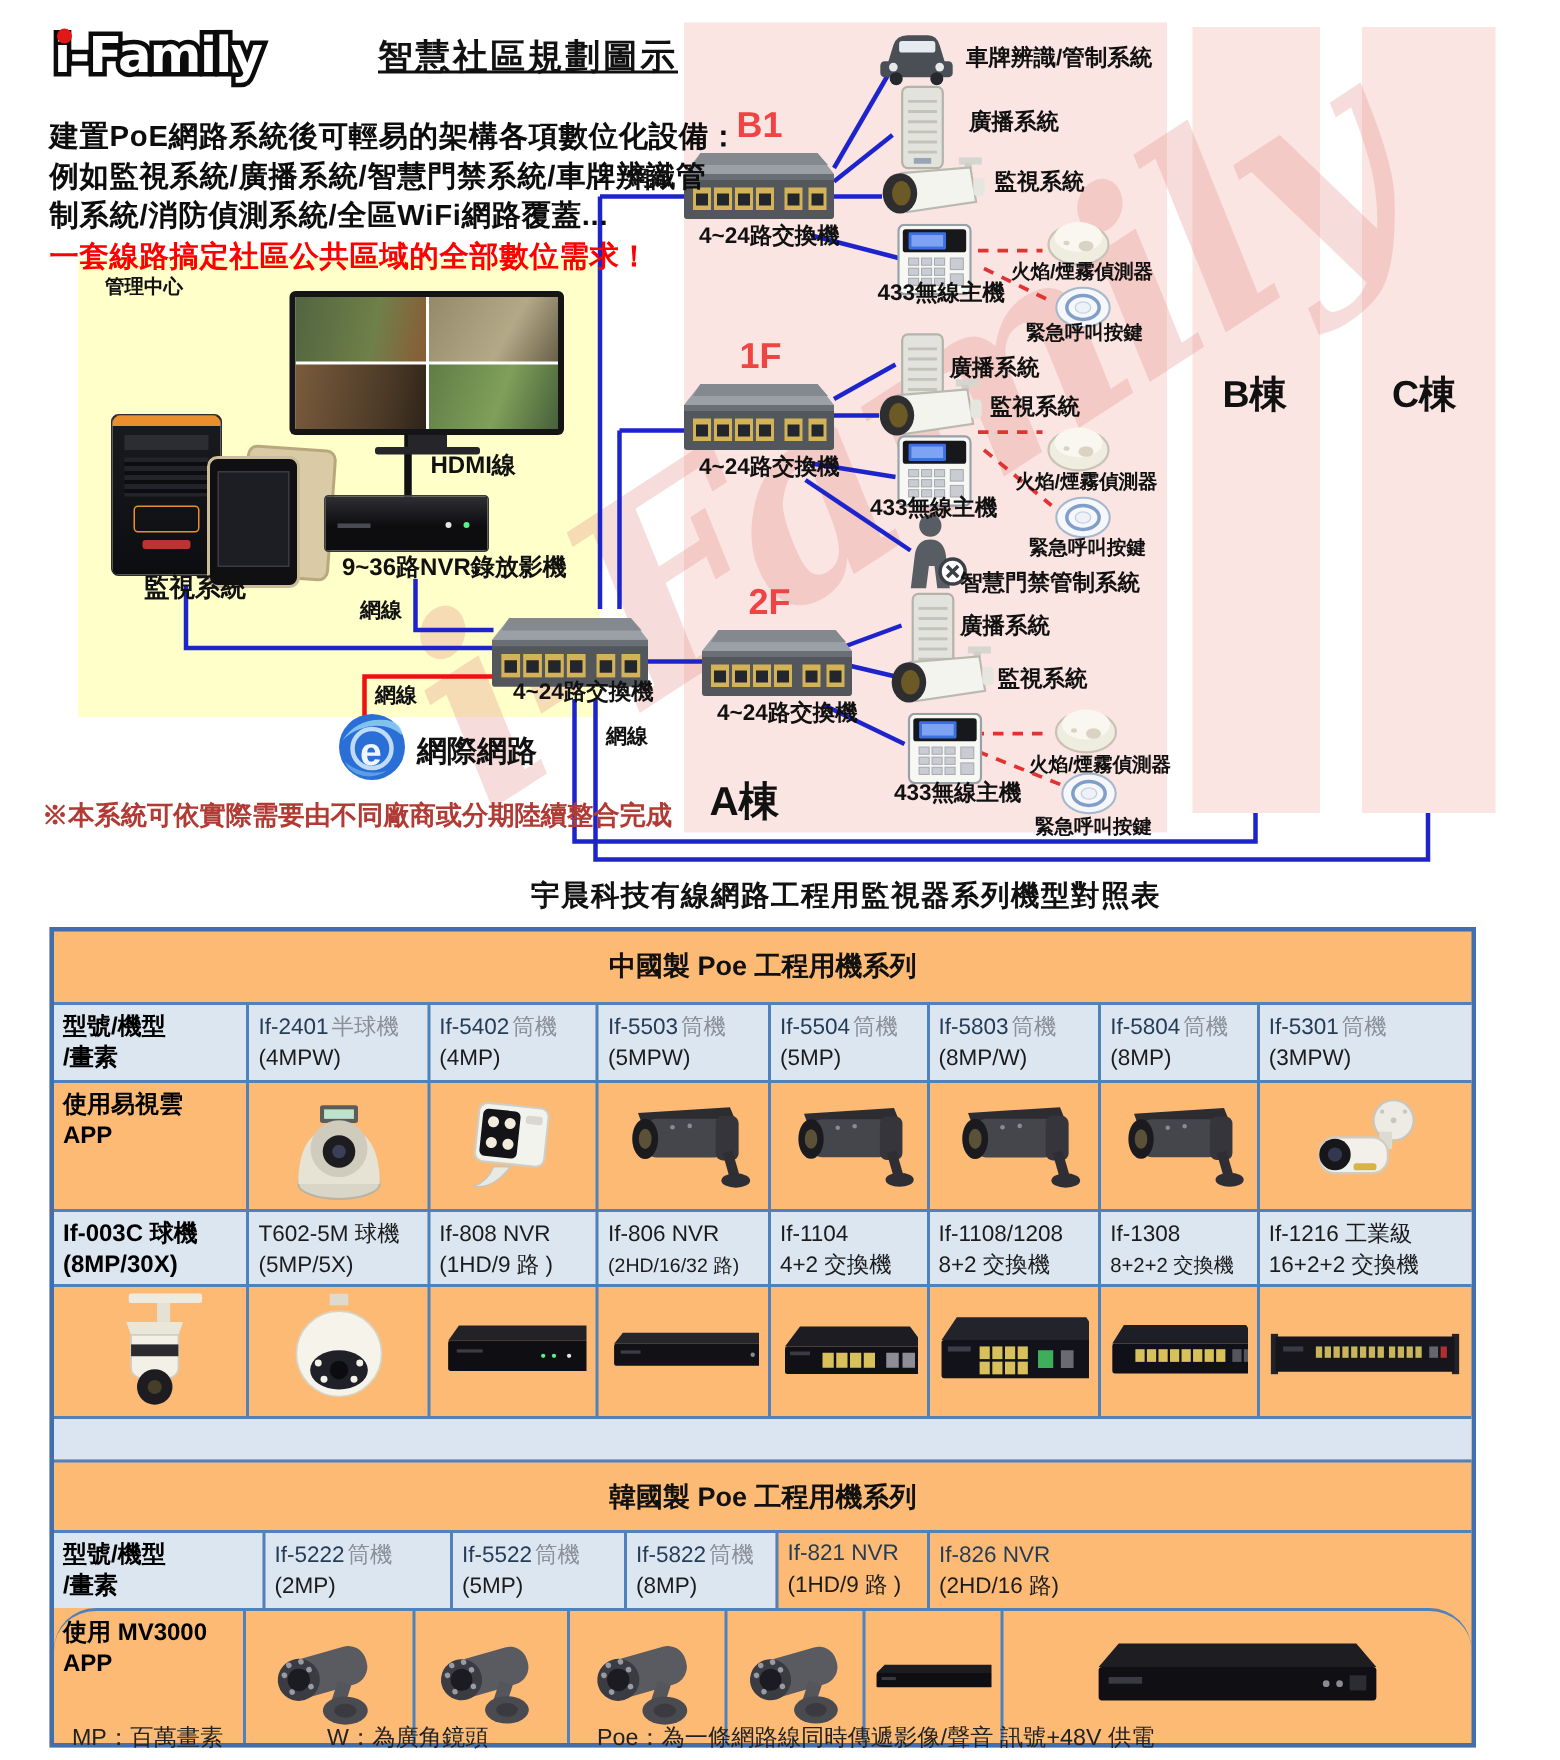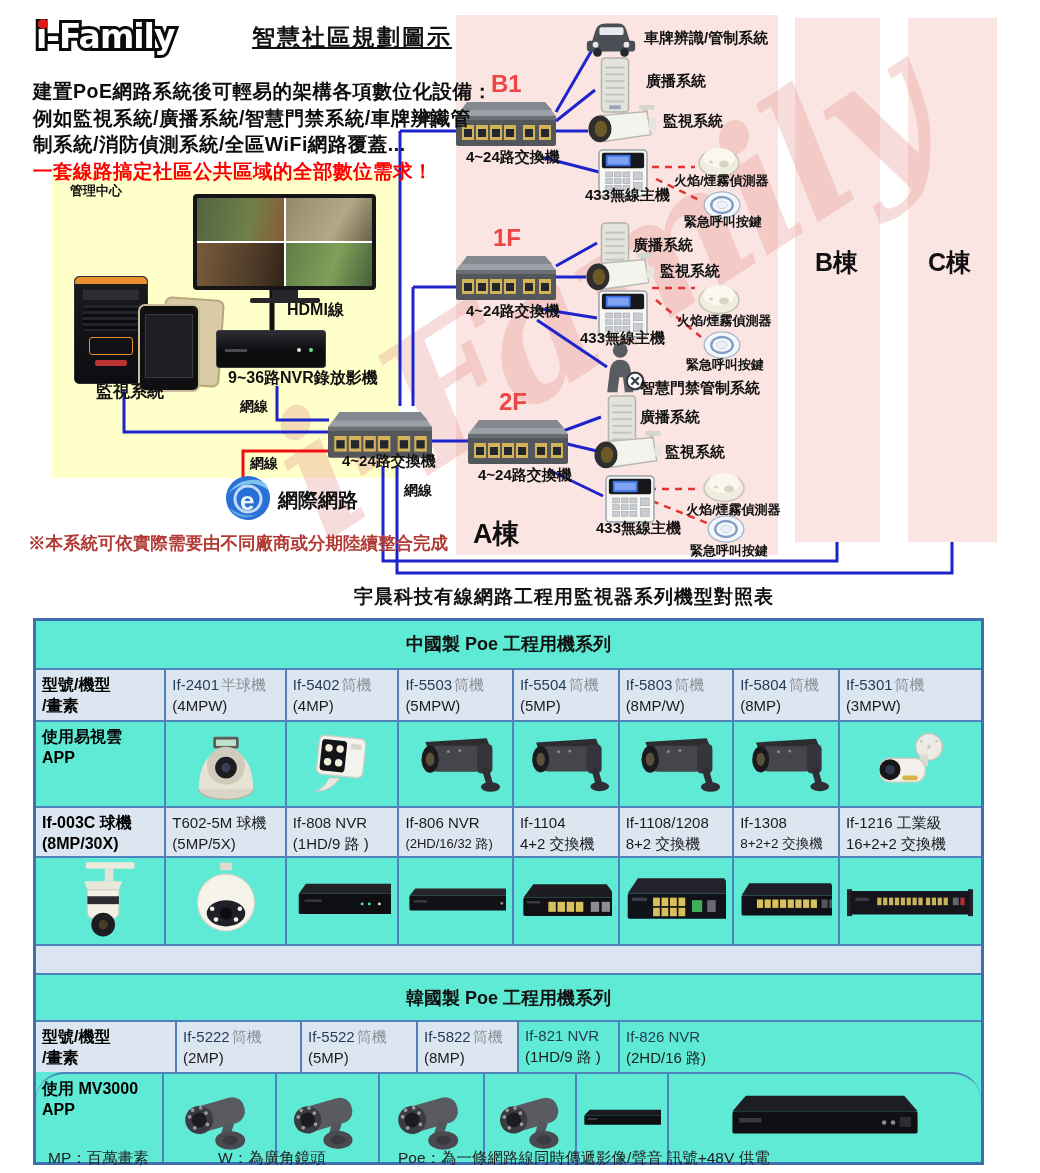--- a/index.html
+++ b/index.html
@@ -13,21 +13,21 @@
     display:flex;align-items:center;justify-content:center;pointer-events:none;
     transform:rotate(-33deg);font-family:"DejaVu Serif",serif;font-style:italic;font-weight:bold;
     font-size:175px;color:rgba(224,140,132,0.30);letter-spacing:-6px;}
   .wires{position:absolute;left:0;top:0;z-index:3;}
   .dev{position:absolute;z-index:5;}
   .floor-name{position:absolute;color:#ef4444;font-weight:bold;font-size:24px;z-index:6;}
   .bldg{position:absolute;color:#111;font-weight:bold;font-size:25px;z-index:6;}
   .intro-line{display:block;font-size:19.5px;font-weight:bold;color:#0d0d0d;line-height:26.5px;letter-spacing:0.5px;}
   .intro-red{color:#f00;}
   
-  .cmp{position:absolute;left:33px;top:618px;width:945px;border:3px solid #3f6fae;box-sizing:content-box;z-index:6;background:#5eead4;}
+  .cmp{position:absolute;left:33px;top:618px;width:945px;border:3px solid #3f6fae;box-sizing:content-box;z-index:6;background:#fdba74;}
   .t-row{display:flex;border-top:2px solid #4f81bd;}
   .t-row.first{border-top:none;}
   .cell{border-left:2px solid #4f81bd;box-sizing:border-box;padding:3px 6px;overflow:hidden;}
   .cell.nb{border-left:none;}
   .c0{width:130px}.c1{width:122px}.c2{width:114px}.c3{width:116px}.c4{width:107px}.c5{width:116px}.c6{width:107px}.c7{width:145px}
   .k0{width:139px}.k1{width:125px}.k2{width:114px}.k3{width:116px}.k4{width:101px}.k5{width:350px}
   .hdrblue{background:#dce6f1;}
   .sect{height:45px;display:flex;align-items:center;justify-content:center;font-size:18px;font-weight:bold;color:#111;}
   .mcell{font-size:15px;line-height:21px;padding-top:4px;}
   .m-num{color:#253c57;}

